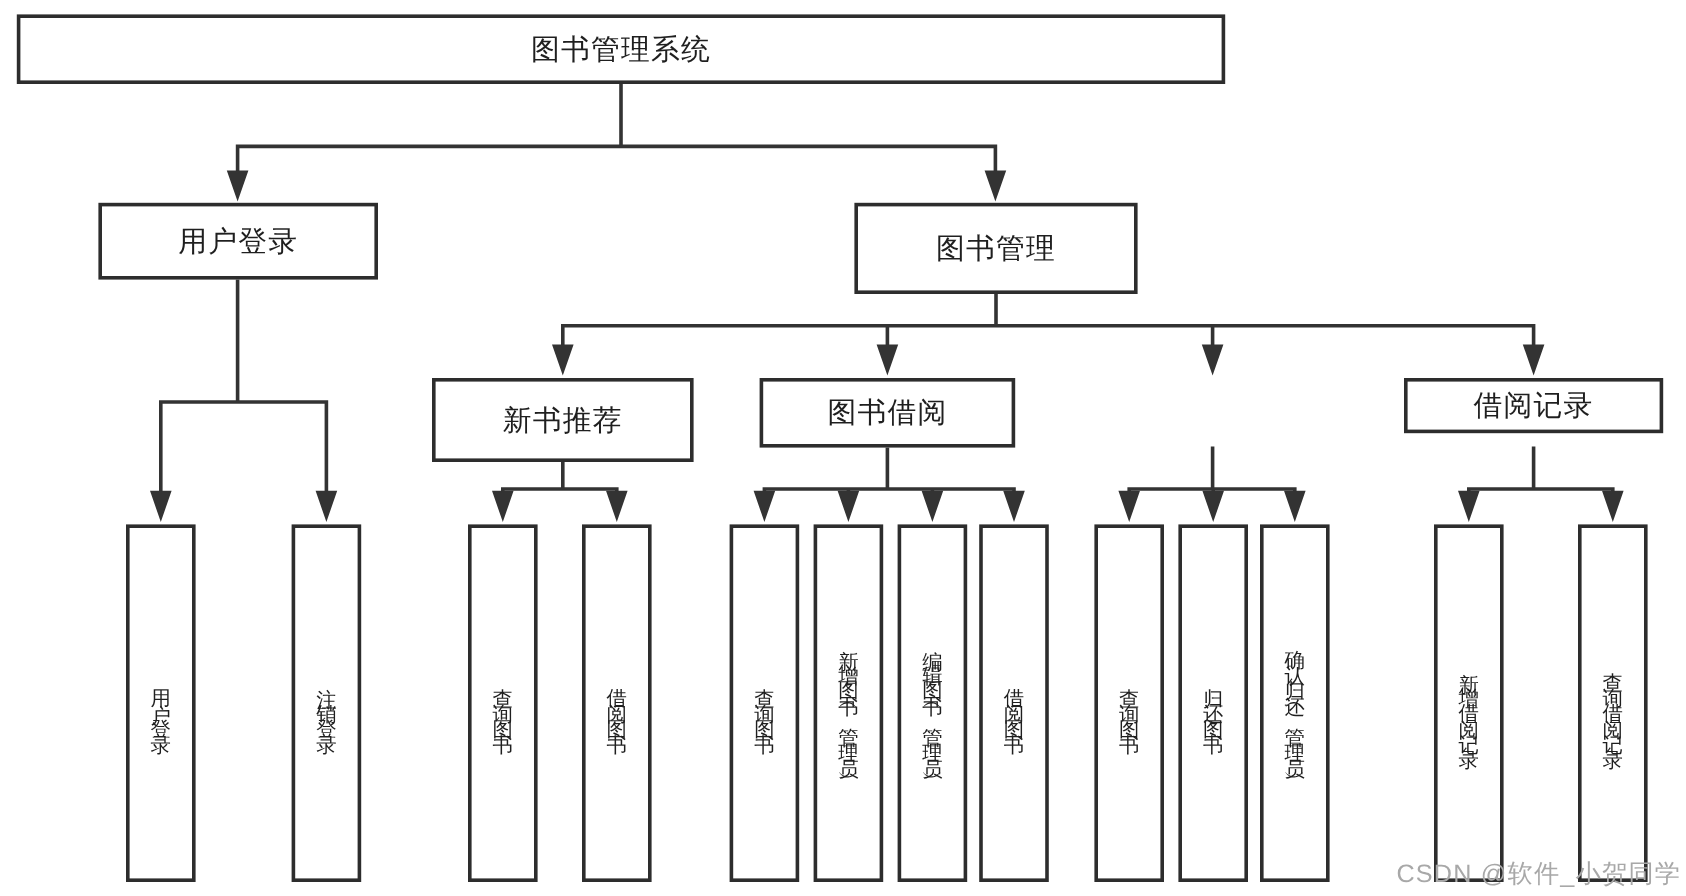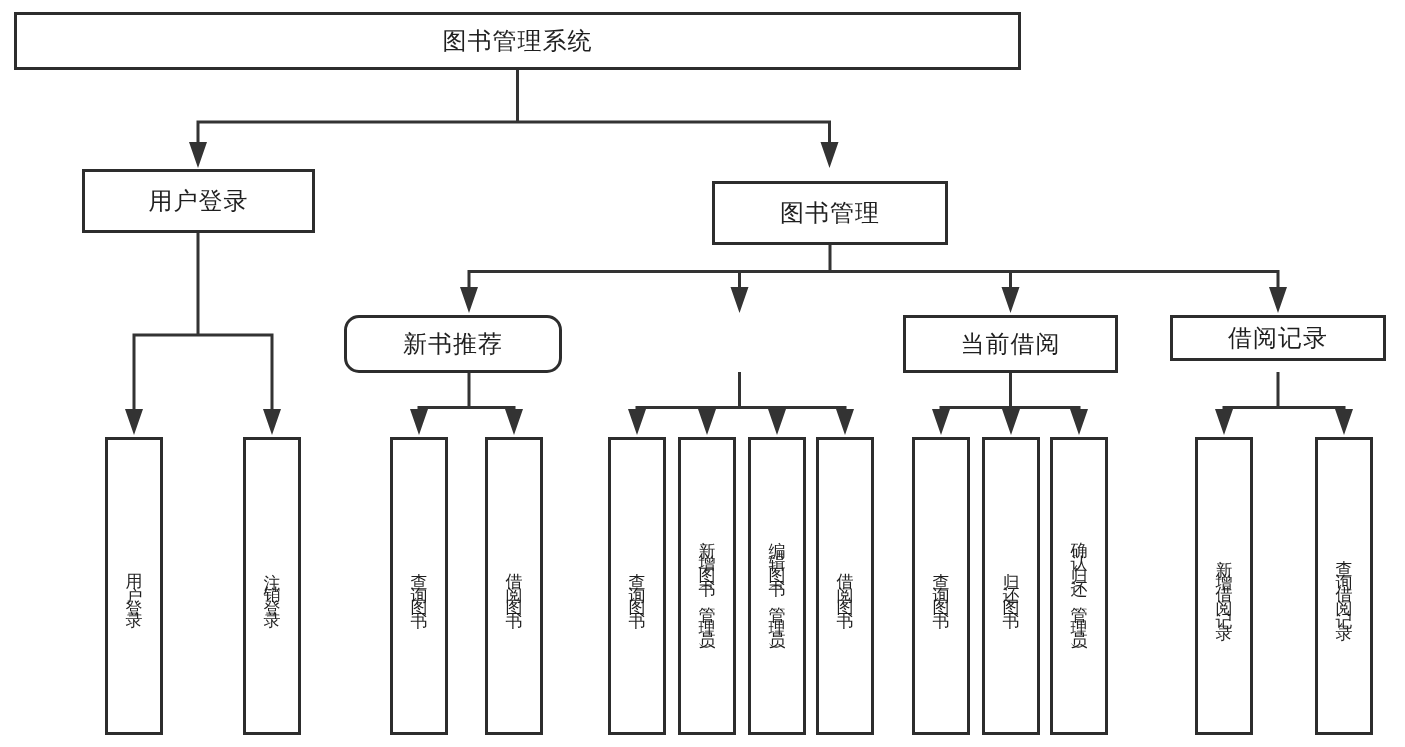--- a/index.html
+++ b/index.html
@@ -28,23 +28,23 @@
     text-orientation:mixed;
     font-size:17px;
     letter-spacing:13px;
     line-height:1;
     white-space:nowrap;
   }
   
   #b-root{left:14px;top:12px;width:1007px;height:58px;}
   
   #b-login{left:82px;top:169px;width:233px;height:64px;}
-  #b-manage{left:712px;top:169px;width:236px;height:64px;margin-top:12px;}
+  #b-manage{left:712px;top:169px;width:236px;height:76px;}
   
-  #b-recommend{left:344px;top:315px;width:218px;height:58px;border-radius:15px;}
+  #b-recommend{left:360px;top:315px;width:218px;height:70px;}
   #b-borrow{left:633px;top:315px;width:213px;height:58px;}
   #b-current{left:903px;top:315px;width:215px;height:58px;}
   #b-records{left:1170px;top:315px;width:216px;height:46px;}
   
   #lf-login-0{left:105px;}   #lf-login-1{left:243px;}
   #lf-rec-0{left:390px;}     #lf-rec-1{left:485px;}
   #lf-bor-0{left:608px;}     #lf-bor-1{left:678px;}
   #lf-bor-2{left:748px;}     #lf-bor-3{left:816px;}
   #lf-cur-0{left:912px;}     #lf-cur-1{left:982px;}
   #lf-cur-2{left:1050px;}
@@ -100,21 +100,21 @@
       M1215 409H1233L1224 435Z
       M1335 409H1353L1344 435Z"></path>
   </svg>
 
   <div class="box h" id="b-root">图书管理系统</div>
 
   <div class="box h" id="b-login">用户登录</div>
   <div class="box h" id="b-manage">图书管理</div>
 
   <div class="box h" id="b-recommend">新书推荐</div>
-  <div class="box h" id="b-current">当前借阅</div>
+  <div class="box h" id="b-borrow">图书借阅</div>
   <div class="box h" id="b-records">借阅记录</div>
 
   <div class="box v" id="lf-login-0">
     <span class="vt">用户登录</span>
   </div>
   <div class="box v" id="lf-login-1">
     <span class="vt">注销登录</span>
   </div>
 
   <div class="box v" id="lf-rec-0">
@@ -147,14 +147,15 @@
     <span class="vt">确认归还（管理员）</span>
   </div>
 
   <div class="box v" id="lf-rcd-0">
     <span class="vt">新增借阅记录</span>
   </div>
   <div class="box v" id="lf-rcd-1">
     <span class="vt">查询借阅记录</span>
   </div>
 
+  <div class="watermark">CSDN @软件_小贺同学</div>
 
 </div>
 
 </body></html>

